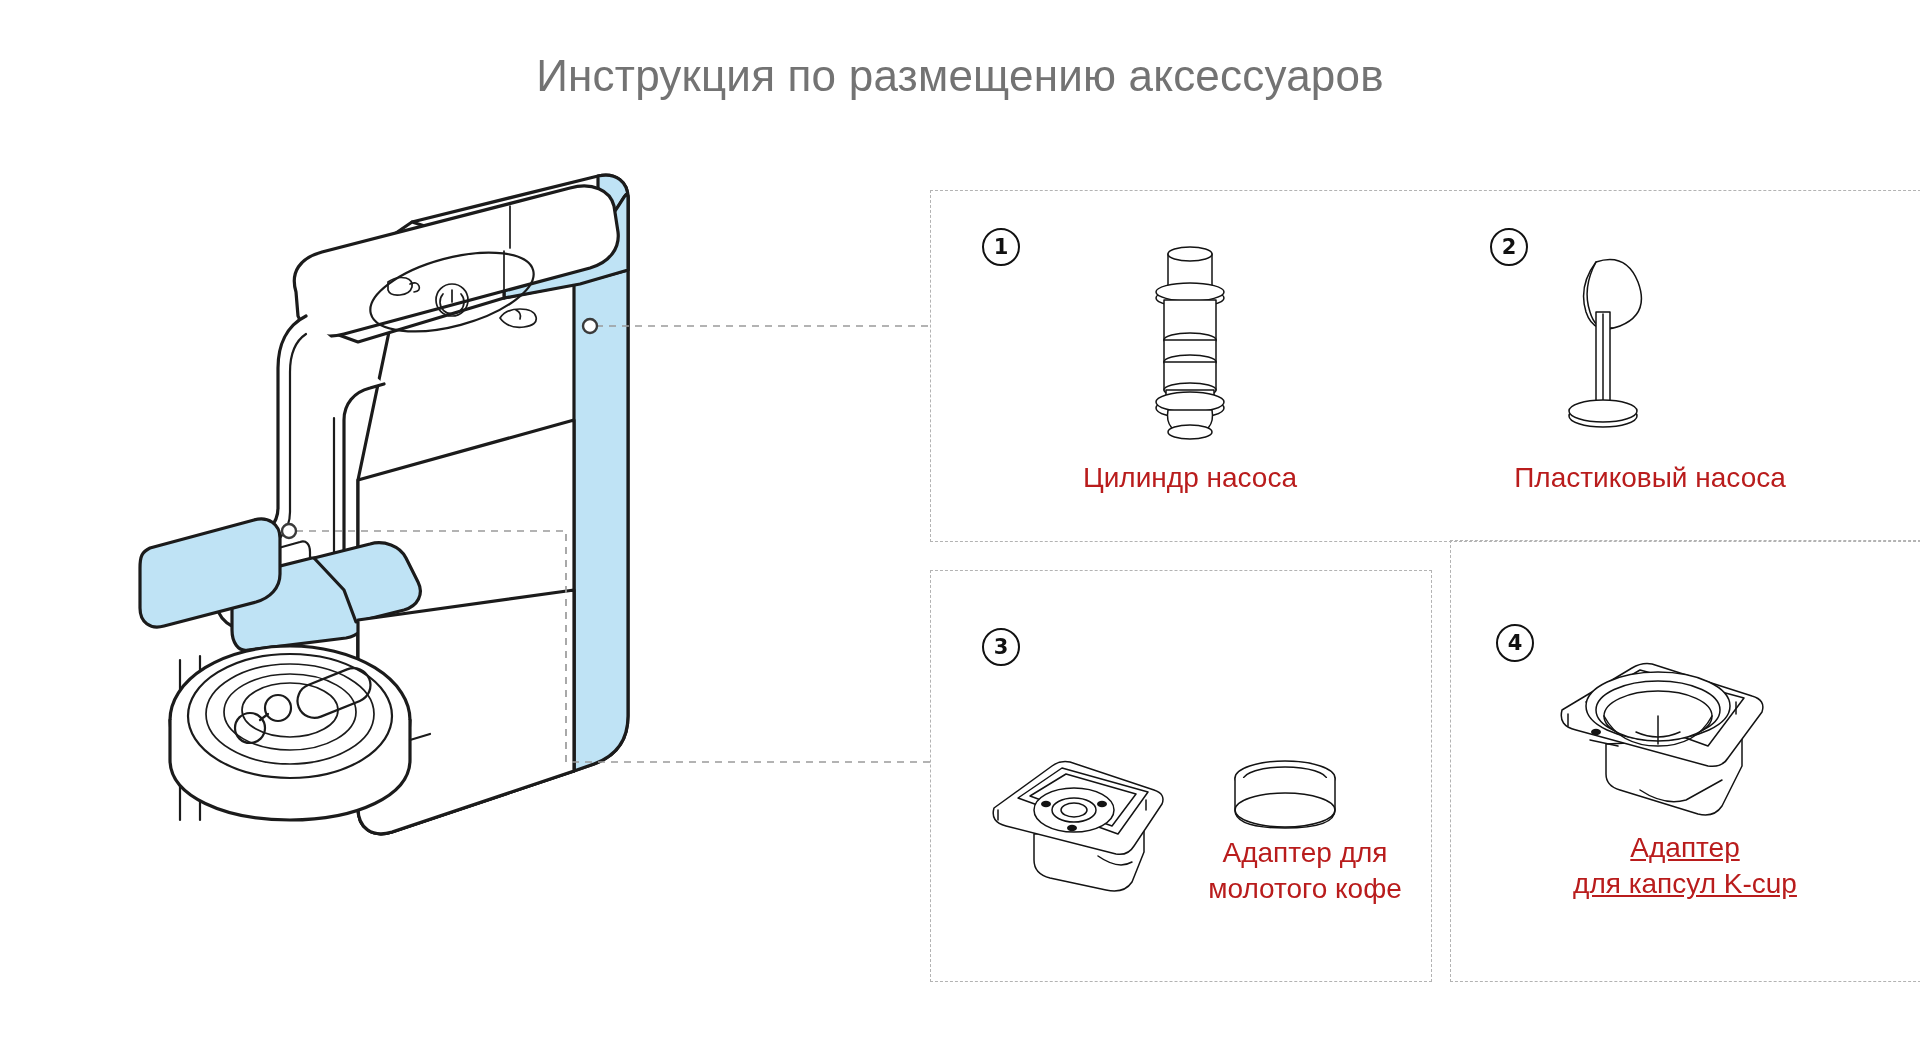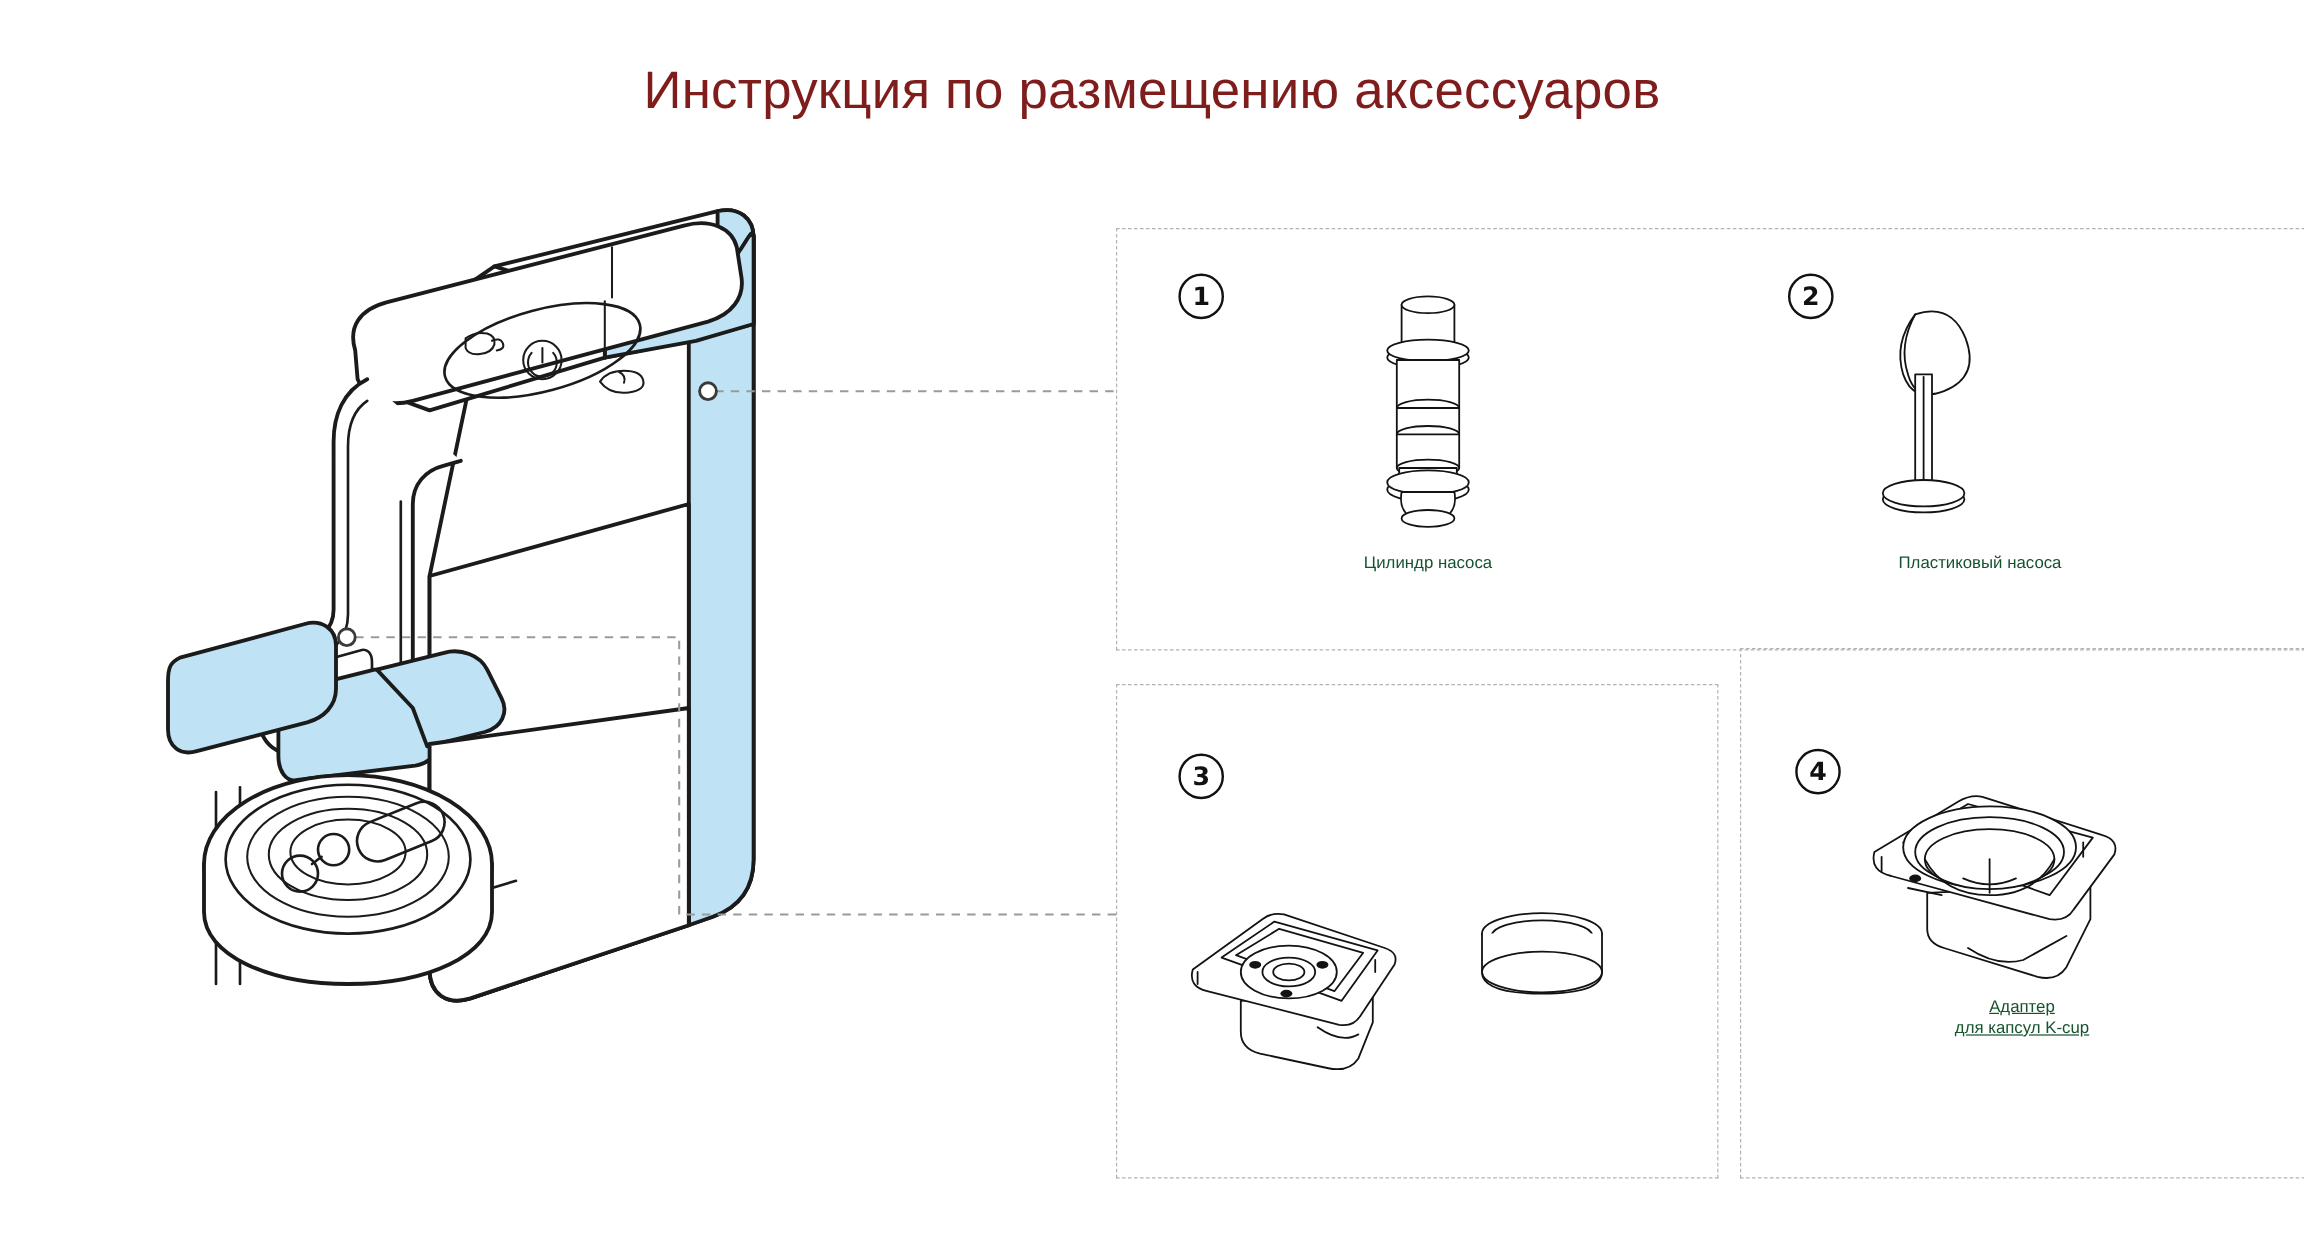--- a/index.html
+++ b/index.html
@@ -1,30 +1,30 @@
 <!DOCTYPE html>
 <html><head>
 <meta charset="utf-8">
 <style>
   html,body{margin:0;padding:0;background:#ffffff;}
   body{width:1920px;height:1046px;overflow:hidden;
        font-family:"Liberation Sans","DejaVu Sans",sans-serif;color:#1a1a1a;}
   .stage{position:relative;width:1920px;height:1046px;background:#fff;}
 
   .title{position:absolute;left:0;top:52px;width:1920px;text-align:center;
-         font-size:44px;font-weight:400;letter-spacing:.2px;color:#7f1d1d;
+         font-size:44px;font-weight:400;letter-spacing:.2px;color:#737373;
          line-height:1.1;}
 
   
   .panel{position:absolute;border:1.6px dashed #b3b3b3;background:transparent;}
   .pnum{position:absolute;width:34px;height:34px;border:2.4px solid #111;
         border-radius:50%;display:flex;align-items:center;justify-content:center;
         font-size:21px;font-weight:700;color:#111;line-height:1;
         font-family:"DejaVu Sans",sans-serif;}
-  .caption{position:absolute;text-align:center;font-size:14px;color:#14532d;
+  .caption{position:absolute;text-align:center;font-size:28px;color:#b91c1c;
            line-height:1.28;white-space:pre-line;}
 
   .art{position:absolute;}
   svg{display:block;overflow:visible;}
   .ln-thin{fill:none;stroke:#131313;stroke-width:1.5;stroke-linejoin:round;stroke-linecap:round;}
   .fillw-thin{fill:#ffffff;stroke:#131313;stroke-width:1.5;stroke-linejoin:round;stroke-linecap:round;}
   .fillblue{fill:#bfe3f5;stroke:#1b1b1b;stroke-width:3.2;stroke-linejoin:round;stroke-linecap:round;}
   .mach{fill:#ffffff;stroke:#1b1b1b;stroke-width:3.2;stroke-linejoin:round;stroke-linecap:round;}
   .mach-thin{fill:none;stroke:#1b1b1b;stroke-width:2.2;stroke-linejoin:round;stroke-linecap:round;}
   .mach-hair{fill:none;stroke:#1b1b1b;stroke-width:1.7;stroke-linejoin:round;stroke-linecap:round;}
@@ -236,20 +236,22 @@
   </div>
 
   <div class="art" style="left:1225px;top:756px;">
     <svg width="120" height="100" viewBox="0 0 120 100">
       <ellipse class="fillw-thin" cx="60" cy="22" rx="50" ry="17"></ellipse>
       <ellipse class="ln-thin" cx="60" cy="24" rx="42" ry="13"></ellipse>
       <path class="fillw-thin" d="M10 22 L10 54 q0 18 50 18 q50 0 50 -18 L110 22"></path>
       <ellipse class="ln-thin" cx="60" cy="54" rx="50" ry="17"></ellipse>
     </svg>
   </div>
+  <div class="caption" style="left:1185px;top:835px;width:240px;">Адаптер для
+молотого кофе</div>
 
   <div class="panel" style="left:1450px;top:540px;width:480px;height:440px;
        border-right:none;"></div>
 
   <div class="pnum" style="left:1496px;top:624px;">4</div>
   <div class="art" style="left:1540px;top:640px;">
     <svg width="250" height="190" viewBox="0 0 250 190">
 
       <path class="fillw-thin" d="M66 104 L66 134 q0 12 14 16 L158 174
                                   q16 4 24 -8 L202 126 L202 98 Z"></path>

